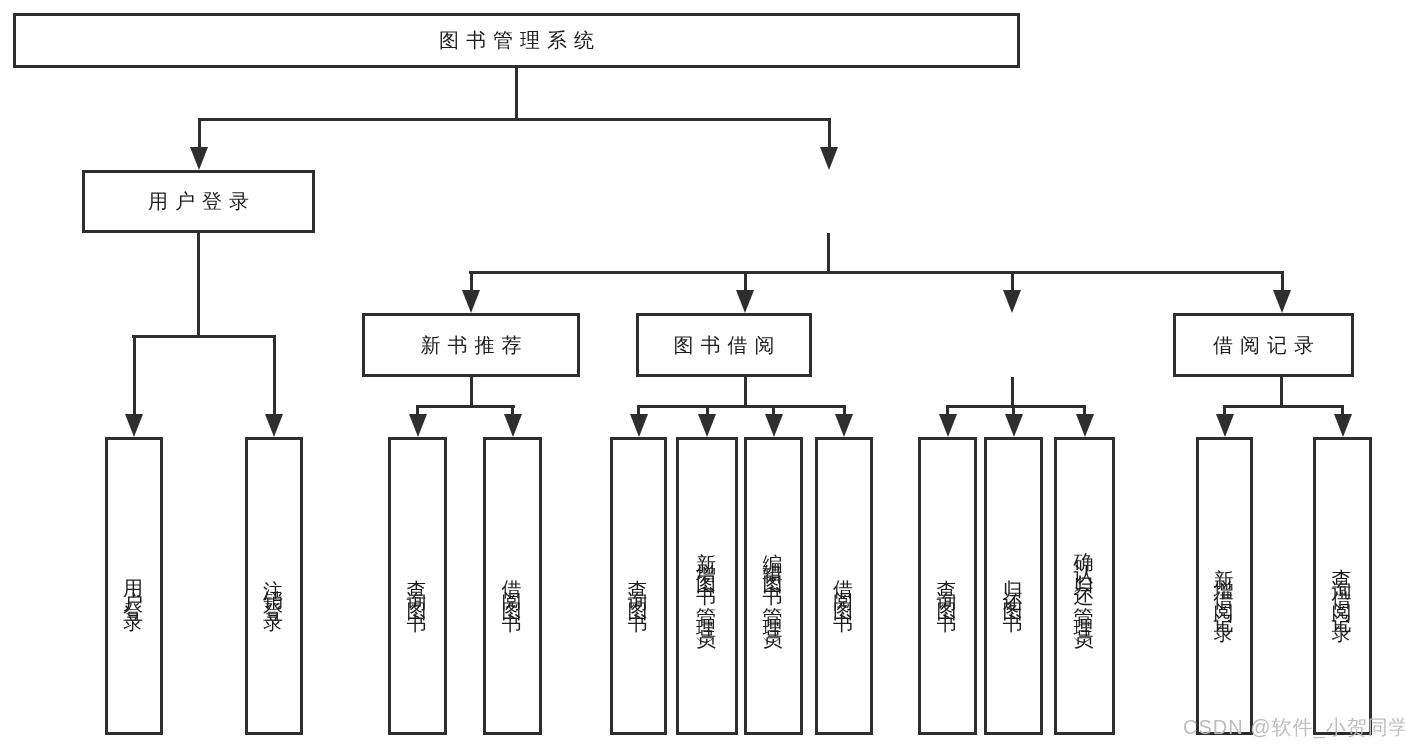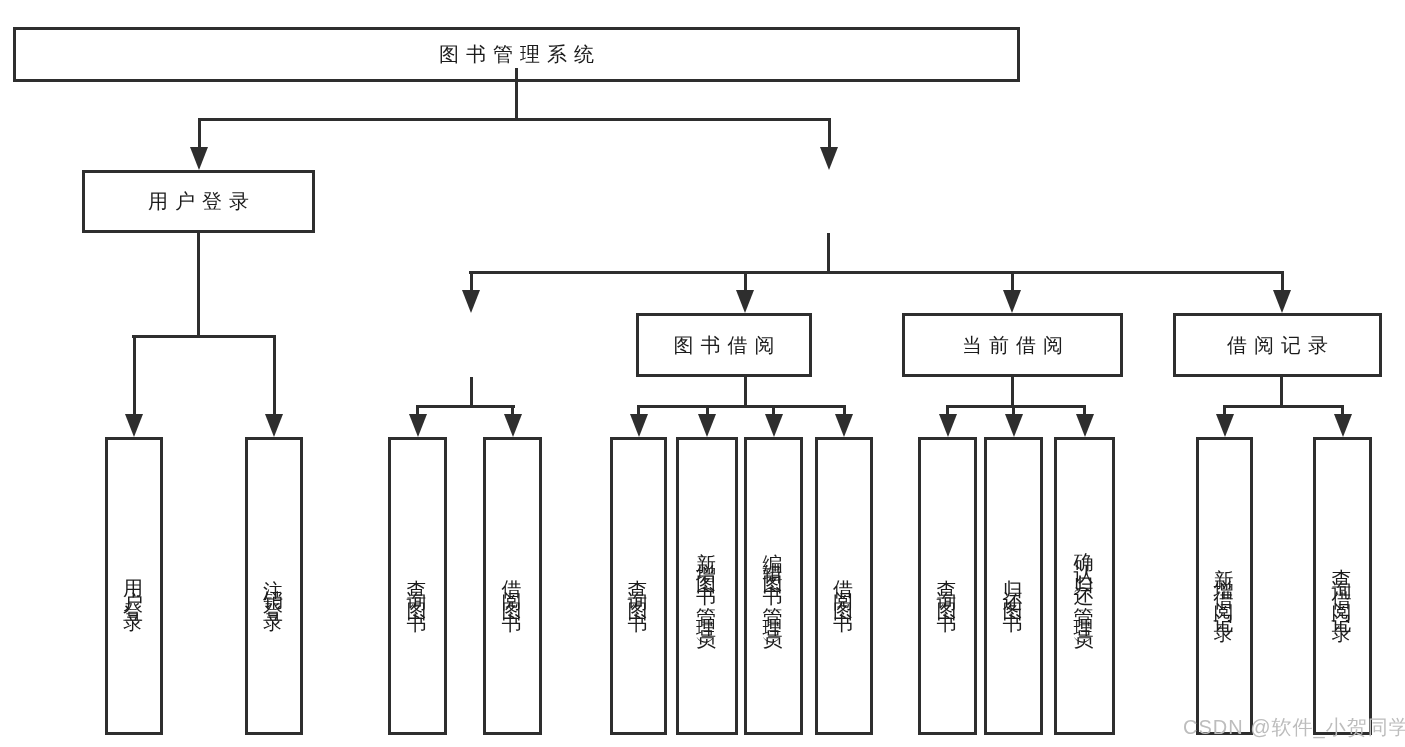--- a/index.html
+++ b/index.html
@@ -40,21 +40,21 @@
     position:absolute;left:1183px;top:714px;
     font-size:20px;letter-spacing:1px;color:var(--watermark);
     white-space:nowrap;z-index:5;
   }
 </style>
 </head>
 <body>
 
 <div class="stage">
 
-  <div class="box" style="left:13px;top:27px;width:1007px;height:55px;">图书管理系统</div>
+  <div class="box" style="left:13px;top:13px;width:1007px;height:55px;">图书管理系统</div>
 
   <div class="vline" style="left:515px;top:68px;height:50px;"></div>
   <div class="hline" style="left:198px;top:118px;width:633px;"></div>
   <div class="vline" style="left:198px;top:118px;height:32px;"></div>
   <div class="arrow" style="left:190px;top:147px;"></div>
   <div class="vline" style="left:828px;top:118px;height:32px;"></div>
   <div class="arrow" style="left:820px;top:147px;"></div>
 
   <div class="box" style="left:82px;top:170px;width:233px;height:63px;">用户登录</div>
 
@@ -69,23 +69,23 @@
   <div class="hline" style="left:469px;top:271px;width:815px;"></div>
   <div class="vline" style="left:470px;top:271px;height:21px;"></div>
   <div class="arrow" style="left:462px;top:290px;"></div>
   <div class="vline" style="left:744px;top:271px;height:21px;"></div>
   <div class="arrow" style="left:736px;top:290px;"></div>
   <div class="vline" style="left:1011px;top:271px;height:21px;"></div>
   <div class="arrow" style="left:1003px;top:290px;"></div>
   <div class="vline" style="left:1281px;top:271px;height:21px;"></div>
   <div class="arrow" style="left:1273px;top:290px;"></div>
 
+  <div class="box" style="left:362px;top:313px;width:218px;height:64px;">新书推荐</div>
   <div class="box" style="left:636px;top:313px;width:176px;height:64px;">图书借阅</div>
-  <div class="box" style="left:902px;top:313px;width:221px;height:64px;">当前借阅</div>
-  <div class="box" style="left:1173px;top:313px;width:209px;height:64px;">借阅记录</div>
+  <div class="box" style="left:1173px;top:313px;width:181px;height:64px;">借阅记录</div>
 
   <div class="vline" style="left:470px;top:377px;height:28px;"></div>
   <div class="hline" style="left:416px;top:405px;width:99px;"></div>
   <div class="vline" style="left:416px;top:405px;height:12px;"></div>
   <div class="arrow" style="left:409px;top:414px;"></div>
   <div class="vline" style="left:511px;top:405px;height:12px;"></div>
   <div class="arrow" style="left:504px;top:414px;"></div>
 
   <div class="vline" style="left:744px;top:377px;height:28px;"></div>
   <div class="hline" style="left:637px;top:405px;width:209px;"></div>

